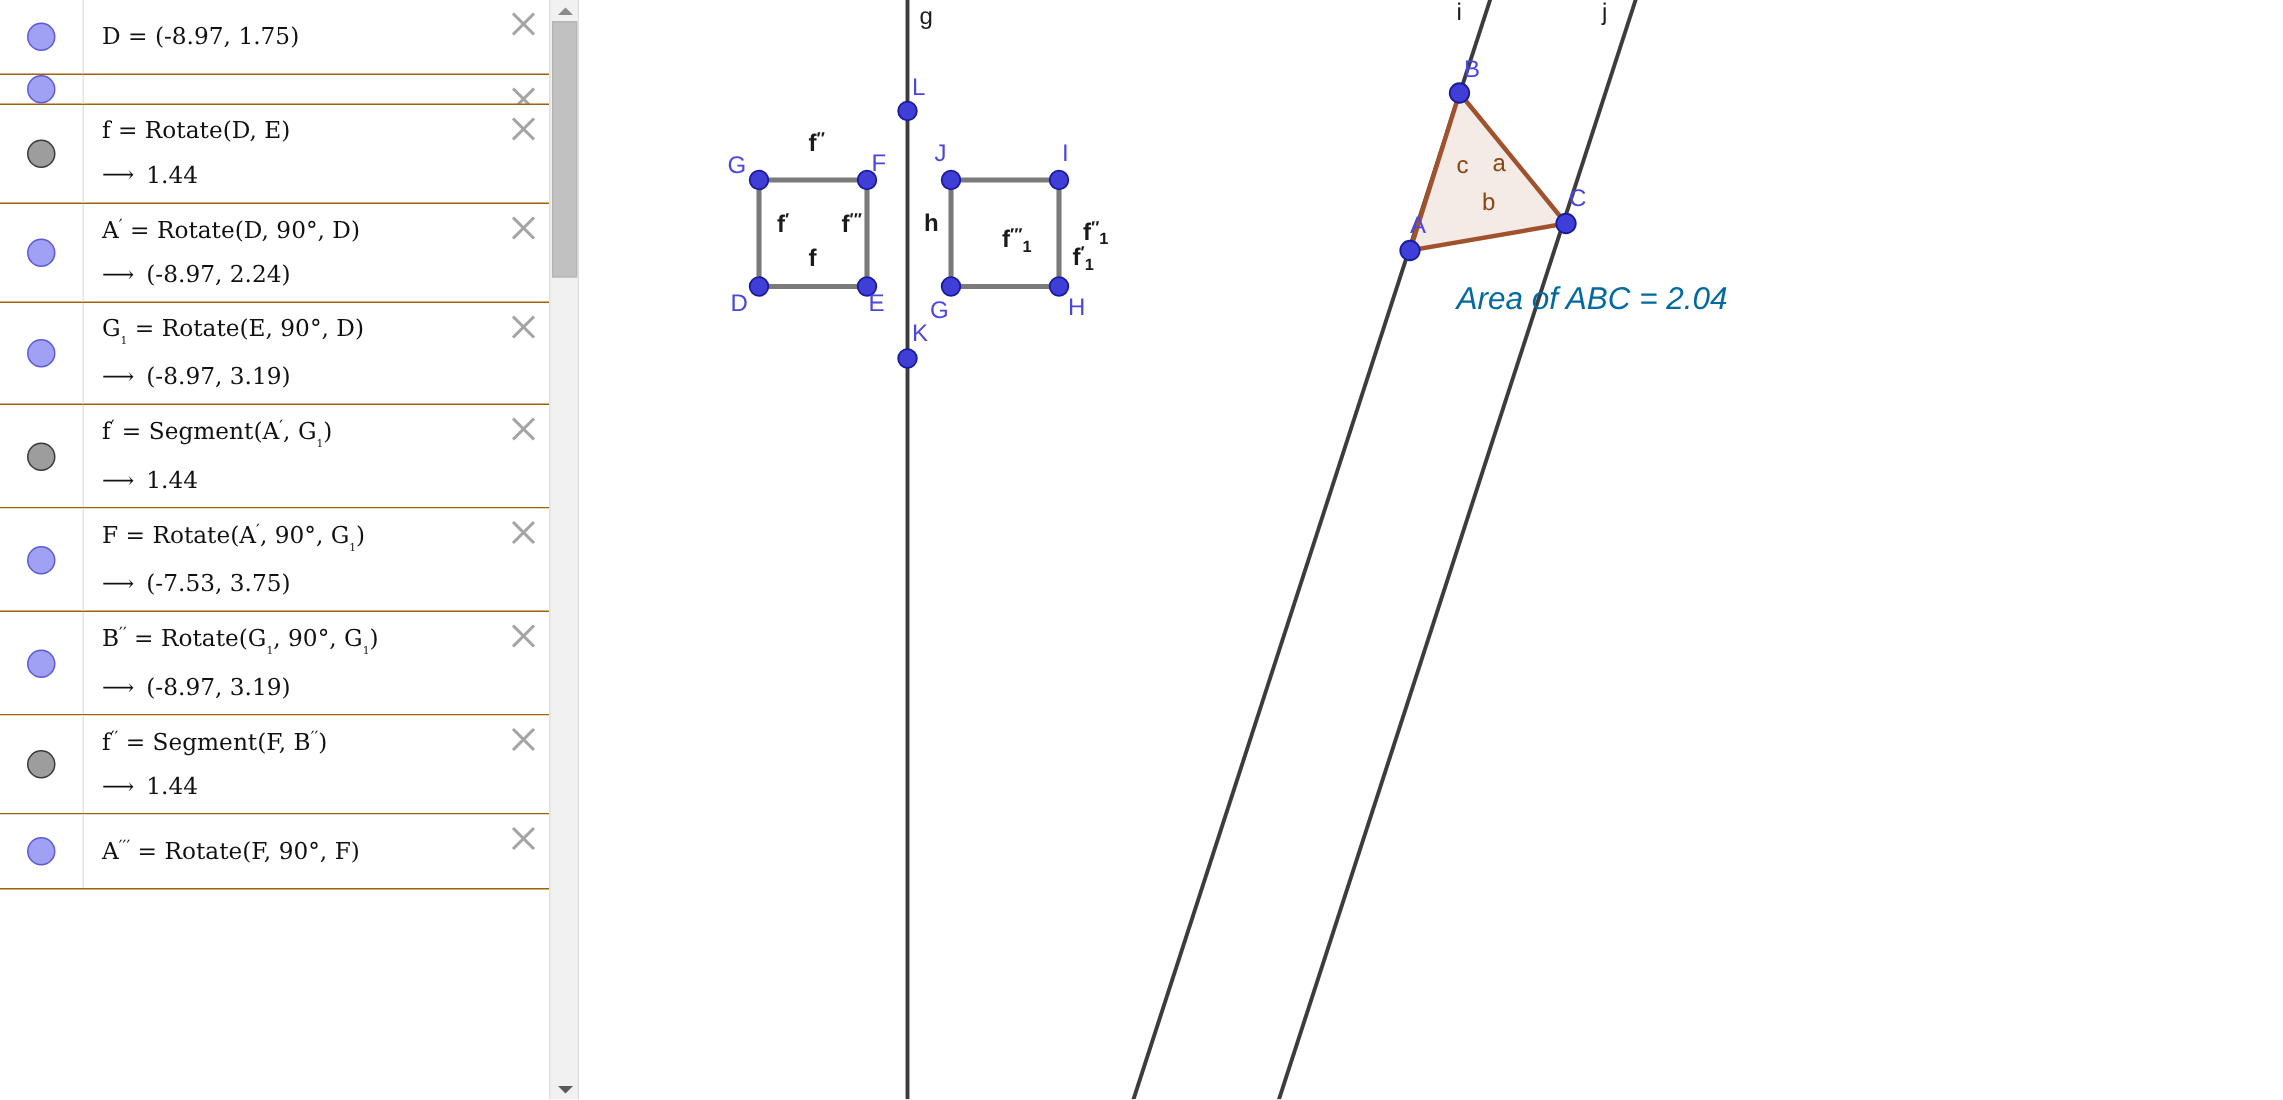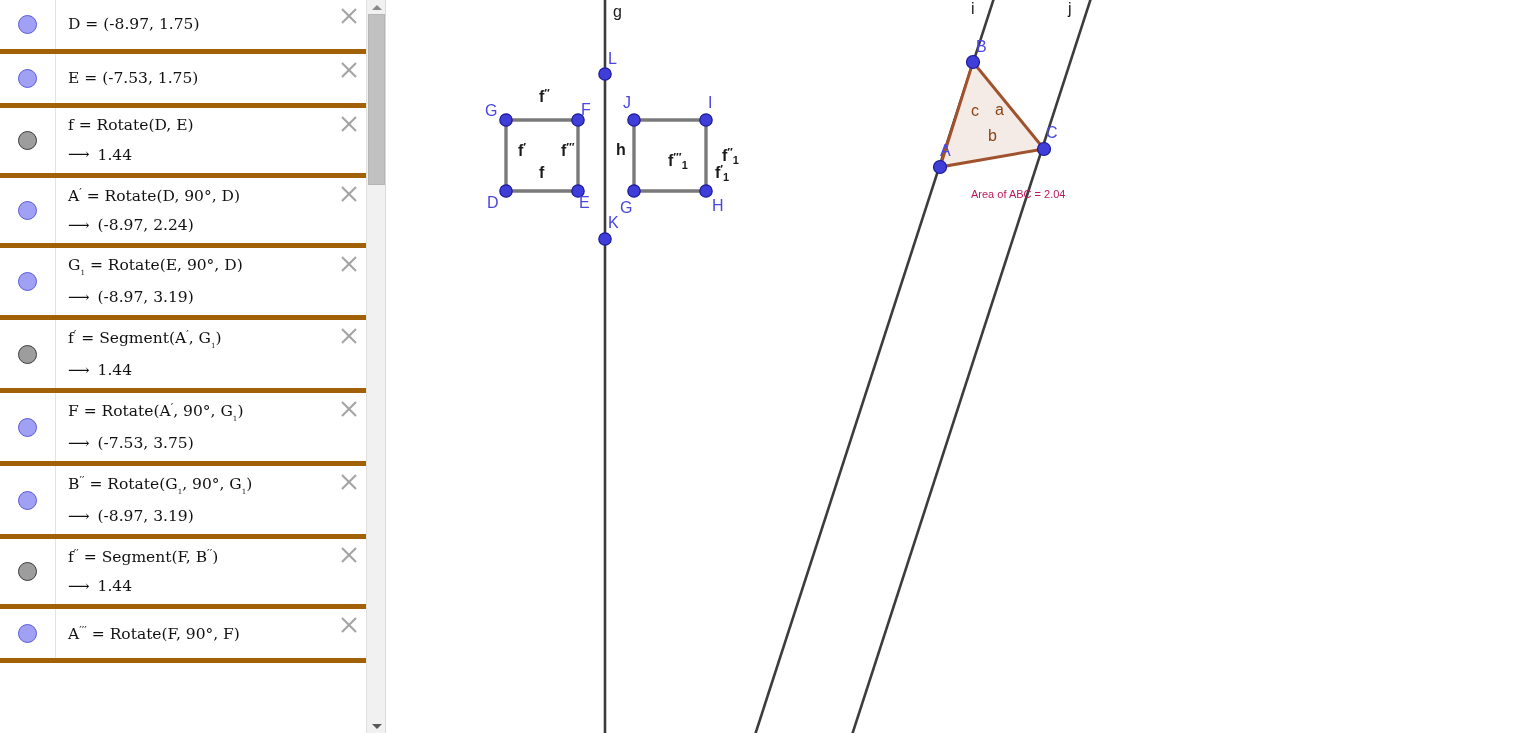--- a/index.html
+++ b/index.html
@@ -30,21 +30,21 @@
   #algebra-list {
     position: absolute;
     top: 0; left: 0;
     width: 366px;
     height: 733px;
   }
   .alg-row {
     position: relative;
     display: flex;
     align-items: stretch;
-    border-bottom: 5px solid #a16207;
+    border-bottom: 1px solid #a16207;
     background: #fff;
     width: 366px;
   }
   .marker-cell {
     flex: 0 0 56px;
     display: flex;
     align-items: center;
     justify-content: center;
     border-right: 1px solid #e3e3e3;
   }
@@ -146,21 +146,21 @@
   .lbl {
     position: absolute;
     font-family: "Liberation Sans", sans-serif;
     white-space: nowrap;
     pointer-events: none;
   }
   .lbl-point  { color: #4a46e0; font-size: 16px; }
   .lbl-seg    { color: #1a1a1a; font-size: 16px; font-weight: 600; }
   .lbl-line   { color: #1a1a1a; font-size: 16px; }
   .lbl-tri    { color: #8b4513; font-size: 16px; }
-  .lbl-area   { color: #be185d; font-size: 11px; }
+  .lbl-area   { color: #0369a1; font-size: 21px; font-style: italic; }
 </style>
 </head>
 <body>
 
 <div id="app">
 
   <div id="algebra-panel">
     <div id="algebra-list">
         <div class="alg-row">
           <div class="marker-cell">
@@ -172,23 +172,20 @@
           <div class="close-btn">
             <svg width="22" height="22" viewBox="0 0 22 22">
               <line x1="4" y1="4" x2="18" y2="18" stroke="#6e6e6e" stroke-width="2.1"></line>
               <line x1="18" y1="4" x2="4" y2="18" stroke="#6e6e6e" stroke-width="2.1"></line>
             </svg>
           </div>
         </div>
         <div class="alg-row">
           <div class="marker-cell">
             <div class="marker point"></div>
-          </div>
-          <div class="content-cell">
-            <div class="expr">E = (-7.53, 1.75)</div>
           </div>
           <div class="close-btn">
             <svg width="22" height="22" viewBox="0 0 22 22">
               <line x1="4" y1="4" x2="18" y2="18" stroke="#6e6e6e" stroke-width="2.1"></line>
               <line x1="18" y1="4" x2="4" y2="18" stroke="#6e6e6e" stroke-width="2.1"></line>
             </svg>
           </div>
         </div>
         <div class="alg-row">
           <div class="marker-cell">

